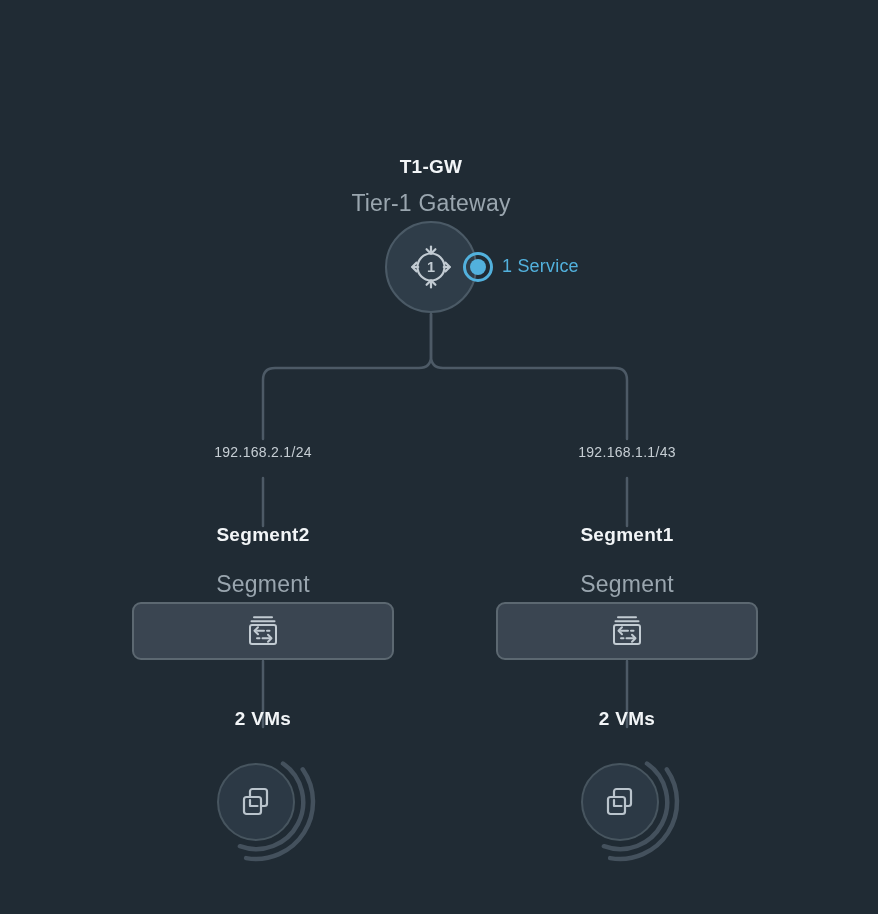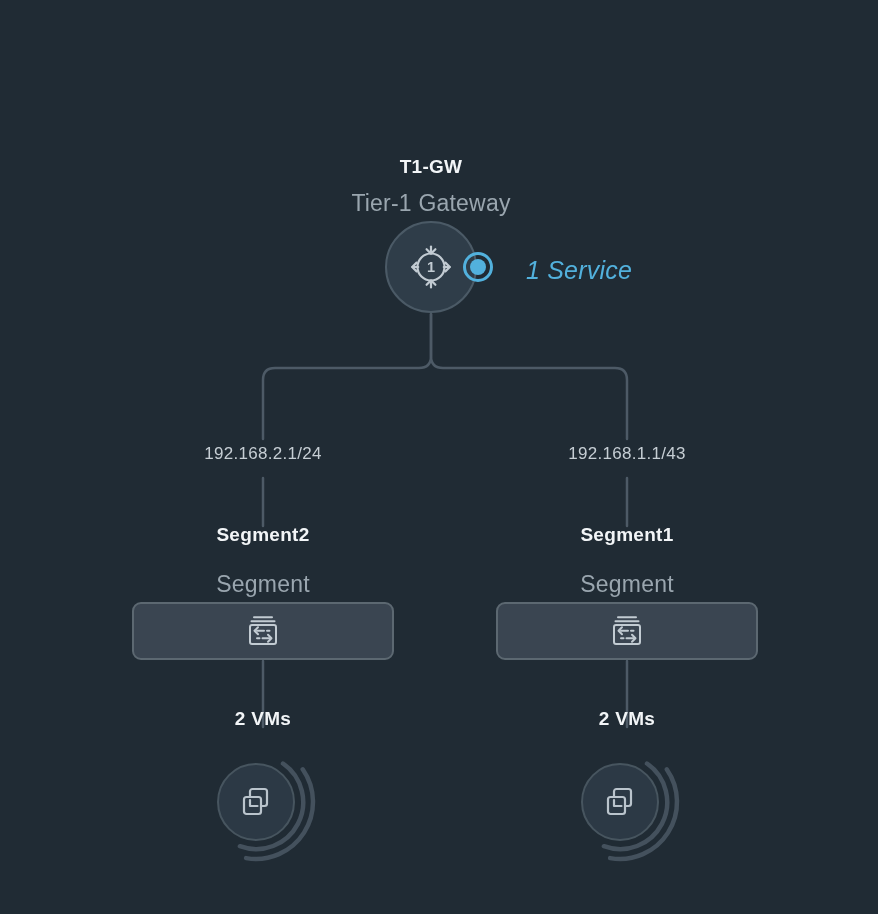--- a/index.html
+++ b/index.html
@@ -7,40 +7,40 @@
     position:relative;width:878px;height:914px;overflow:hidden;
     background:#202b34;
     font-family:"Liberation Sans", sans-serif;
     margin-top:40px;
     -webkit-font-smoothing:antialiased;
   }
   .abs{position:absolute;}
   .ctr{transform:translateX(-50%);white-space:nowrap;}
   .title{font-size:19px;font-weight:bold;color:#f2f5f7;letter-spacing:.3px;}
   .subtitle{font-size:23px;color:#9aa6af;letter-spacing:.2px;}
-  .iplabel{font-size:17px;color:#c6ced4;letter-spacing:.3px;}
+  .iplabel{font-size:14px;color:#c6ced4;letter-spacing:.3px;}
 
   
   .connectors{position:absolute;left:0;top:0;pointer-events:none;}
 
   
   .gw-title{left:431px;top:116px;}
   .gw-sub{left:431px;top:150px;}
   .gw-node{
     left:385px;top:181px;width:92px;height:92px;box-sizing:border-box;
     border-radius:50%;background:#2f3d49;border:2px solid #4b5a66;
     display:flex;align-items:center;justify-content:center;cursor:pointer;
   }
   .svc-badge{
     left:463px;top:212px;width:30px;height:30px;box-sizing:border-box;
     border:3px solid #52b1dd;border-radius:50%;
     display:flex;align-items:center;justify-content:center;cursor:pointer;
   }
   .svc-dot{width:16px;height:16px;border-radius:50%;background:#52b1dd;}
-  .svc-label{left:526px;top:216px;font-size:25px;color:#52b1dd;letter-spacing:.2px;cursor:pointer;font-style:italic;}
+  .svc-label{left:502px;top:216px;font-size:18px;color:#52b1dd;letter-spacing:.2px;cursor:pointer;}
 
   
   .c0{--cx:263px;}
   .c1{--cx:627px;}
   .ip-label{left:var(--cx);top:404px;}
   .seg-title{left:var(--cx);top:484px;}
   .seg-sub{left:var(--cx);top:531px;}
   .seg-box{
     left:calc(var(--cx) - 131px);top:562px;width:262px;height:58px;box-sizing:border-box;
     background:#3a4551;border:2px solid #5c6871;border-radius:9px;

